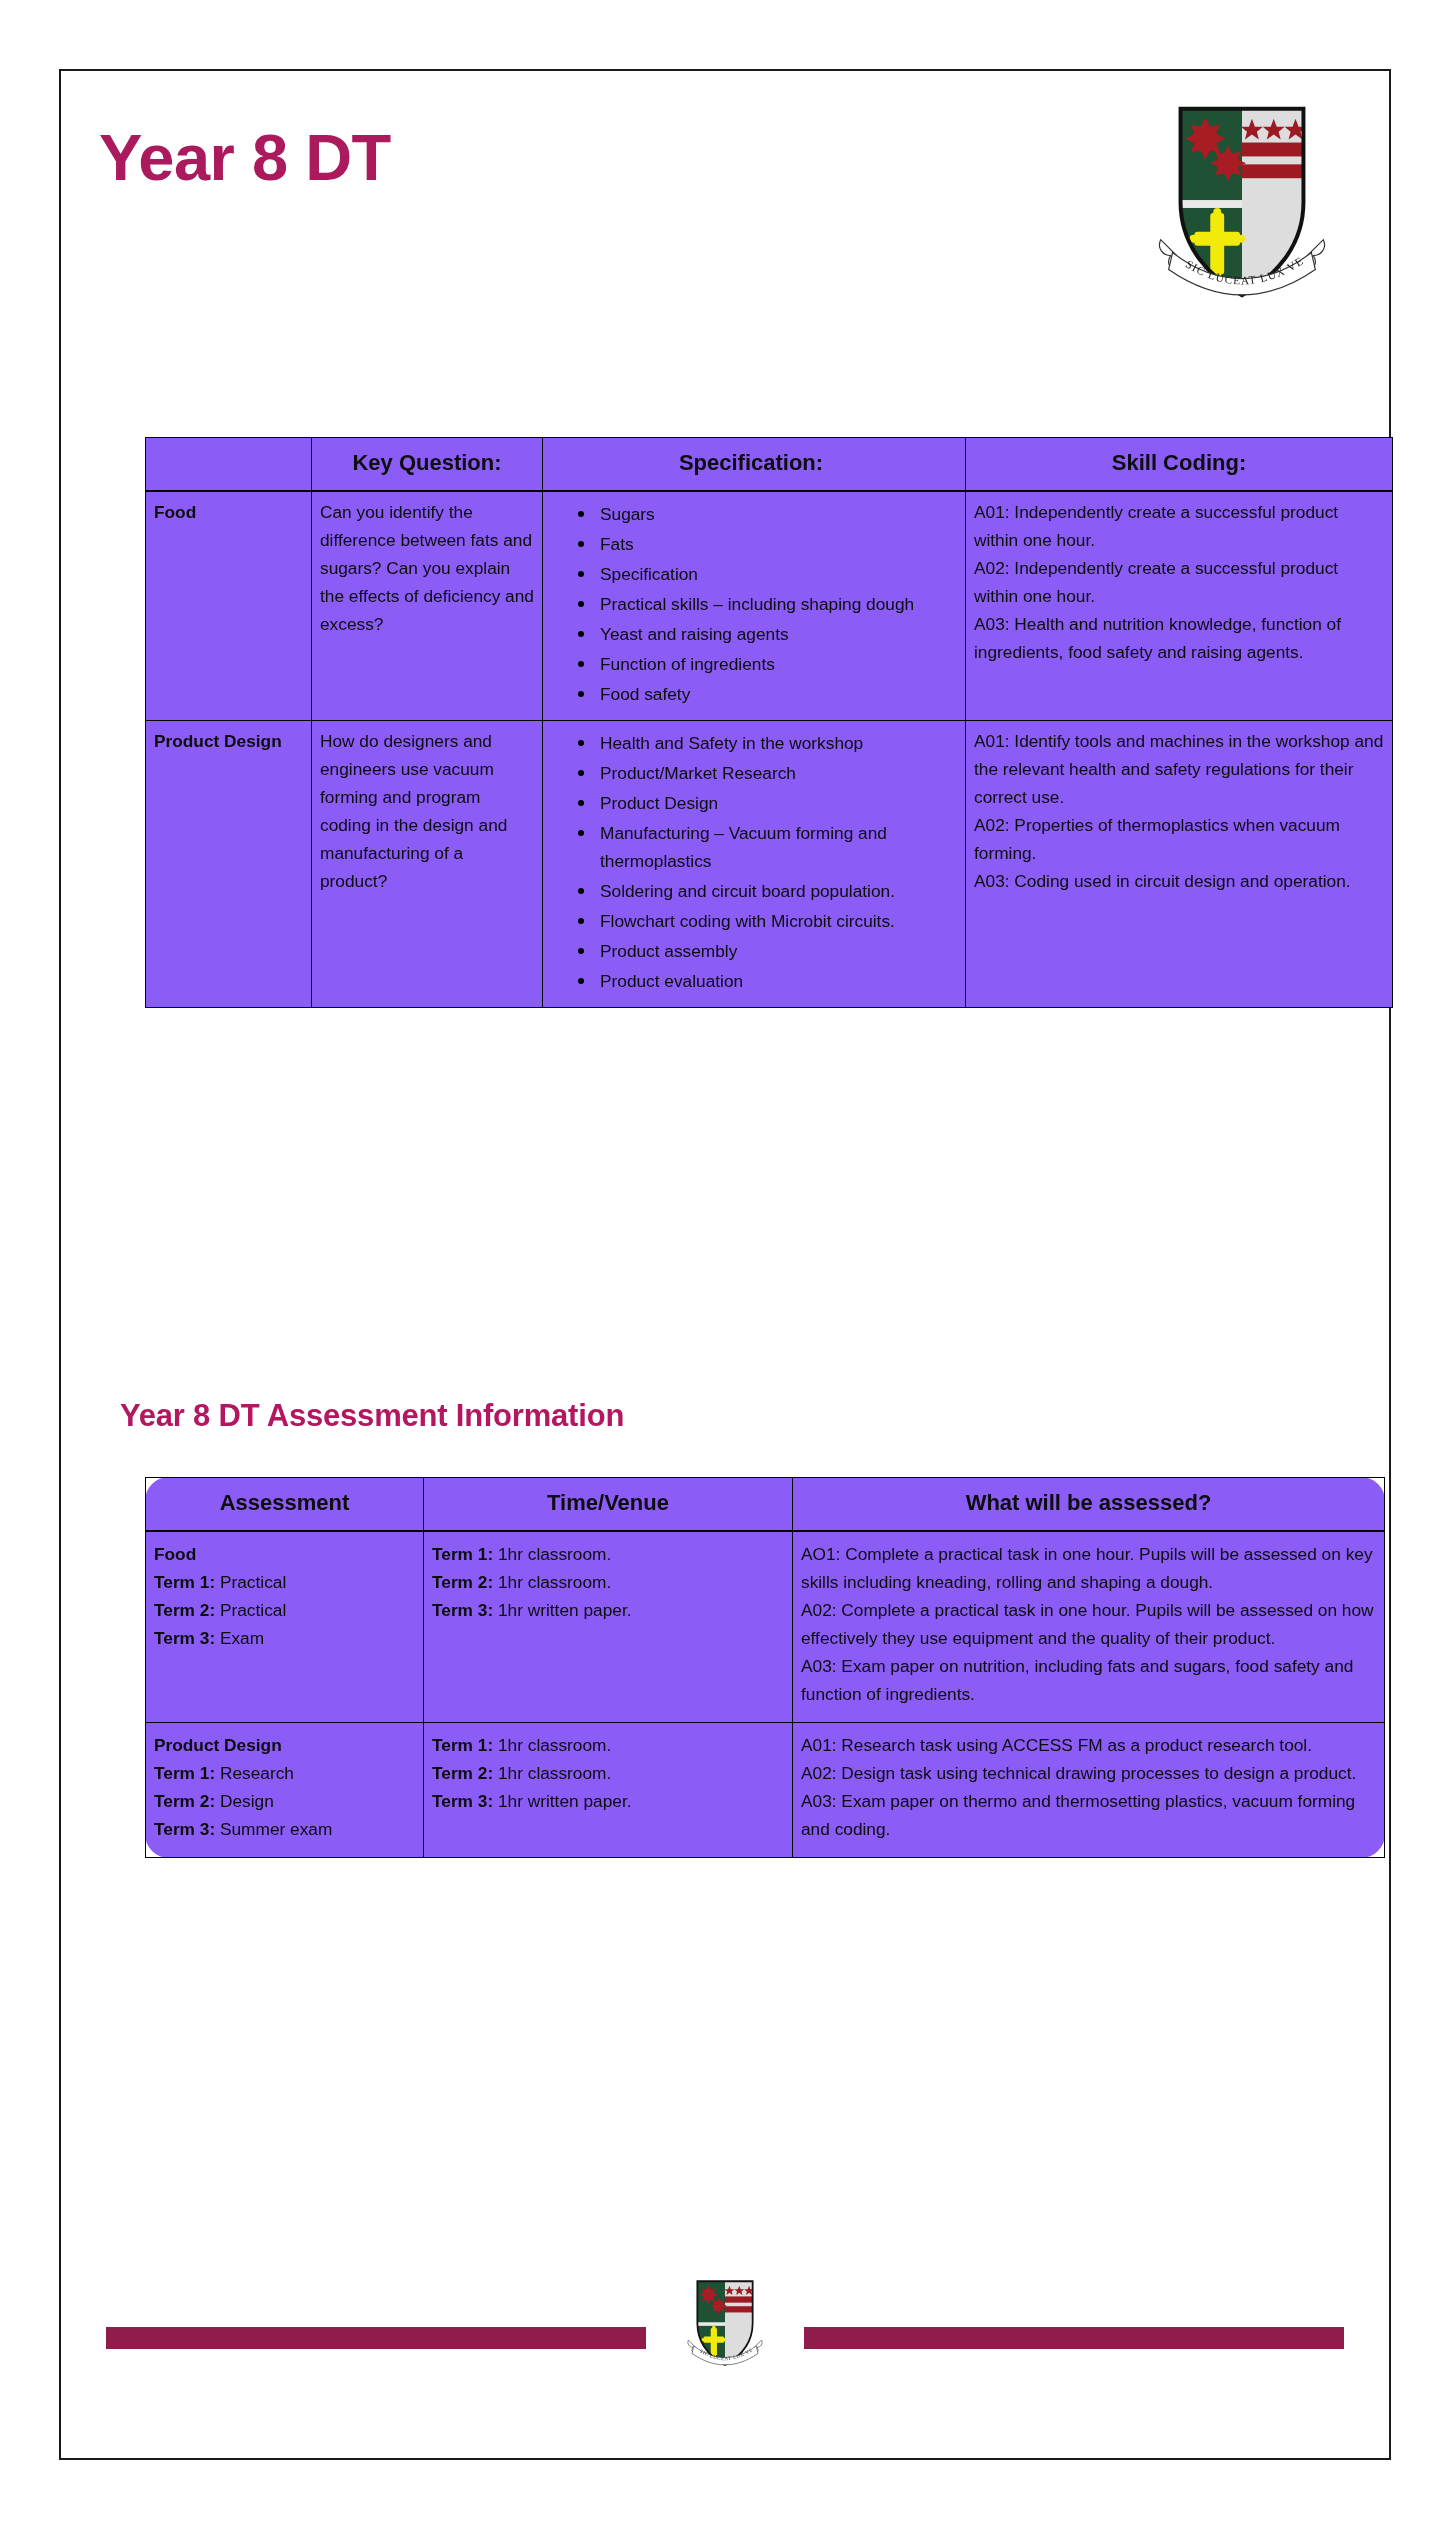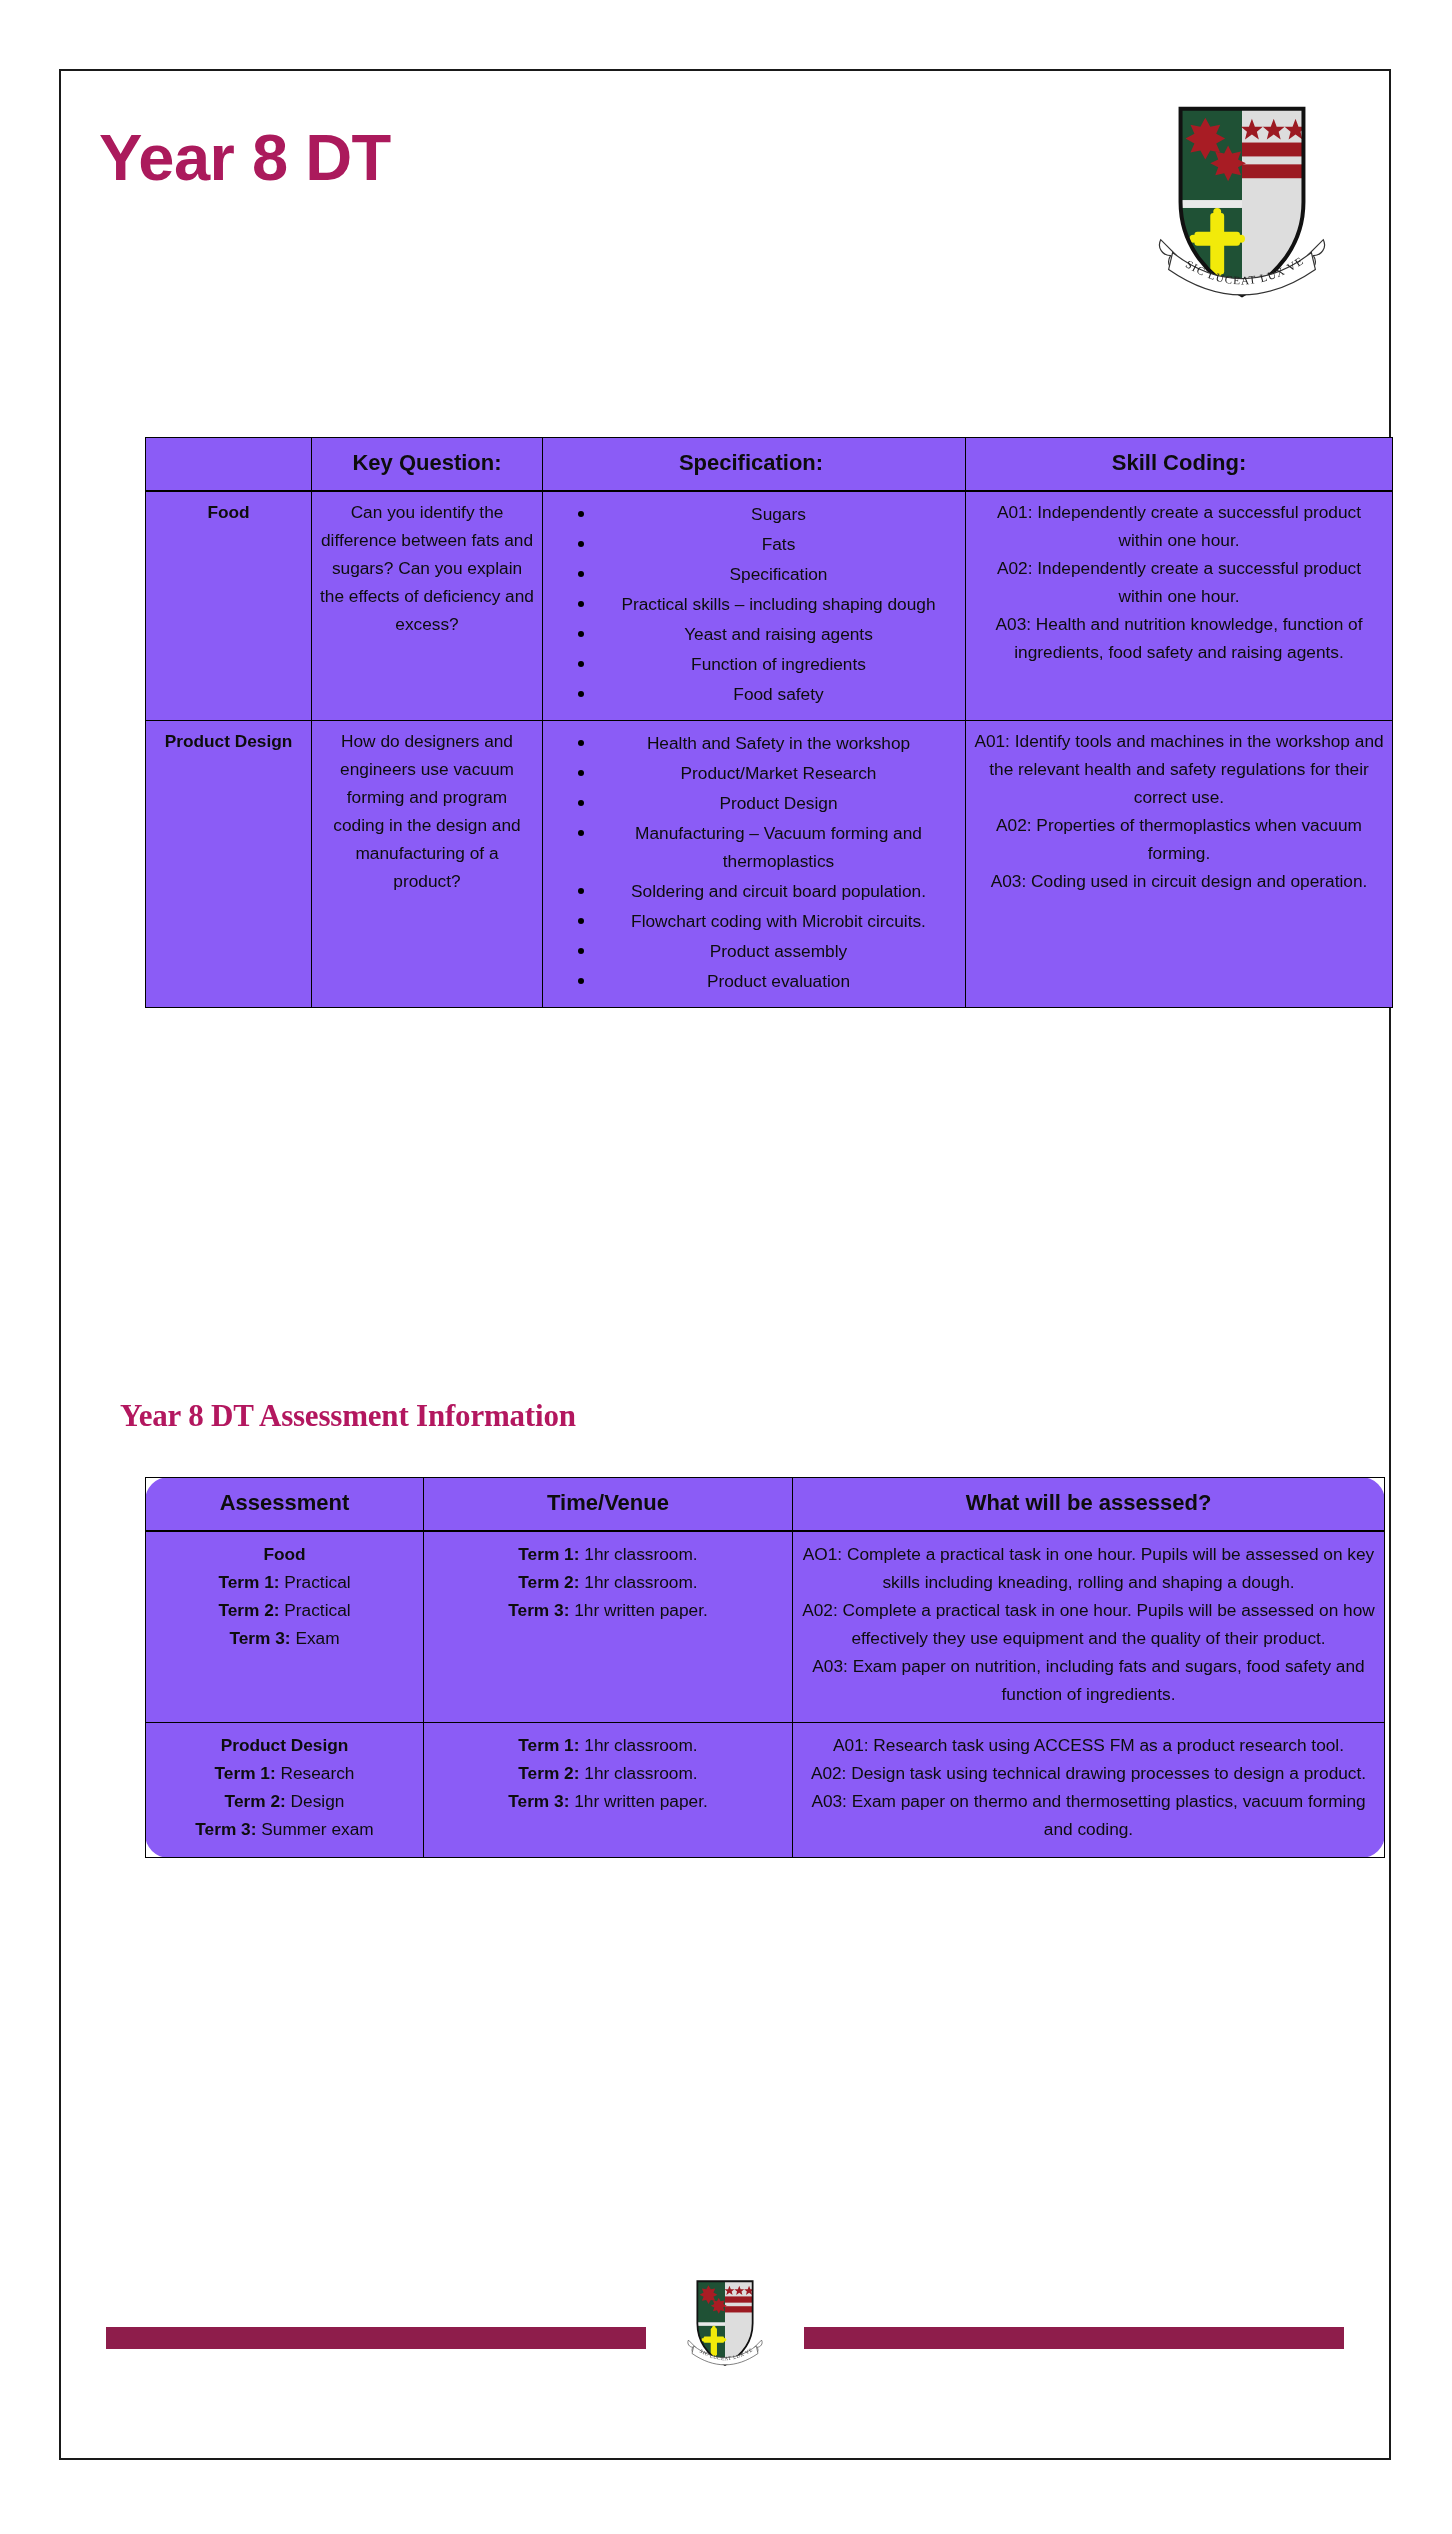--- a/index.html
+++ b/index.html
@@ -48,38 +48,38 @@
 
   .section-heading {
     position: absolute;
     font-size: 29px;
     font-weight: bold;
     color: #b3175f;
     font-family: "Liberation Sans", sans-serif;
     letter-spacing: -0.2px;
   }
   .heading-curriculum { left: 84px; top: 282px; }
-  .heading-assessment { left: 59px; top: 1327px; font-size: 31px; font-family: Liberation Serif, serif; }
+  .heading-assessment { left: 59px; top: 1327px; font-size: 31px; }
 
   
   table.doc-table {
     position: absolute;
     border-collapse: collapse;
     table-layout: fixed;
     background: #8b5cf6;
   }
   table.doc-table td, table.doc-table th {
     border: 1px solid #000000;
     vertical-align: top;
     padding: 6px 8px 10px 8px;
     font-size: 17.3px;
     line-height: 1.62;
     color: #0d0d0d;
     font-weight: normal;
-    text-align: center;
+    text-align: left;
     font-family: "Liberation Sans", sans-serif;
   }
   table.doc-table th {
     text-align: center;
     font-weight: bold;
     font-size: 22px;
     padding: 7px 6px 9px 6px;
     border-bottom: 2px solid #000;
   }
 

